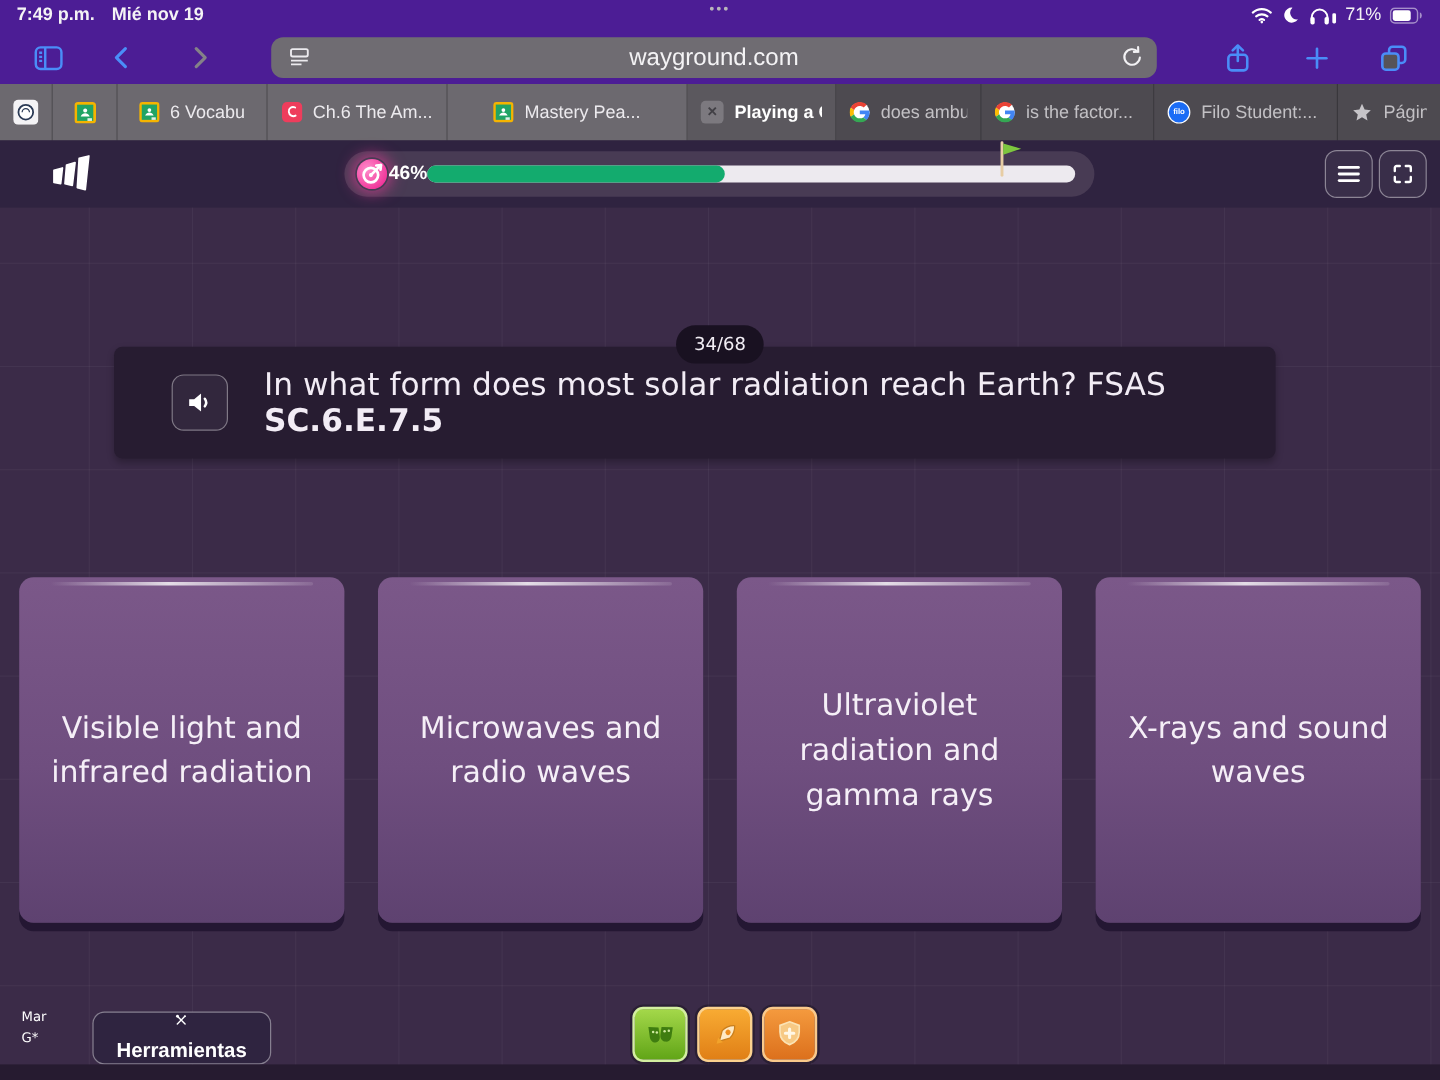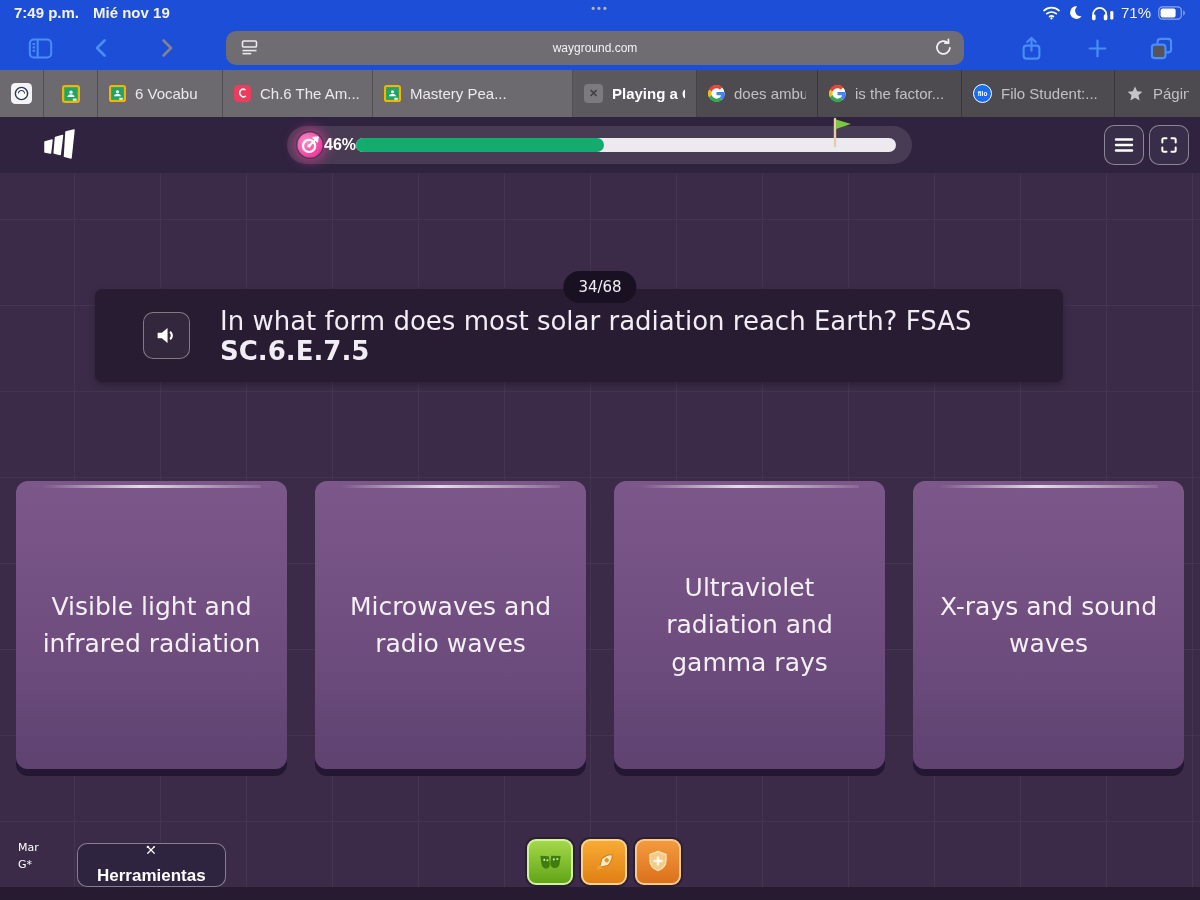--- a/index.html
+++ b/index.html
@@ -2,39 +2,39 @@
 <html style="--page-bg: #3b2b48; --progress-green: #13ab6e; --accuracy-pink: #f23e9c; --safari-accent: #4a8df8; --card-top: #7b5889; --card-bottom: #5e4270;"><head>
 <meta charset="utf-8">
 <style>
   * { margin:0; padding:0; box-sizing:border-box; }
   html,body { width:1200px; height:900px; }
   body { font-family:"Liberation Sans", sans-serif; overflow:hidden; }
 
   .screen { position:relative; width:1200px; height:900px; overflow:hidden; background:var(--page-bg,#3b2b48); }
 
   
-  .chrome-top { position:absolute; top:0; left:0; right:0; height:70px; background:#1d4ed8; }
+  .chrome-top { position:absolute; top:0; left:0; right:0; height:70px; background:#4c1d95; }
 
   .status-bar { position:absolute; top:0; left:0; right:0; height:25px; display:flex; align-items:center; padding:0 14px; color:#f4f3f5; font-size:15px; font-weight:600; }
   .sb-left { display:flex; gap:14px; align-items:center; }
   .sb-center { position:absolute; left:50%; transform:translateX(-50%); top:2px; color:#b9b6bb; font-size:11px; letter-spacing:2px; }
   .sb-right { margin-left:auto; display:flex; gap:7px; align-items:center; }
 
   .toolbar { position:absolute; top:25px; left:0; right:0; height:45px; }
   .tb-btn { position:absolute; top:7px; width:32px; height:32px; display:flex; align-items:center; justify-content:center; background:none; border:none; cursor:pointer; }
   .url-bar { position:absolute; left:226px; top:6px; width:738px; height:34px; background:#6f6c72; border-radius:10px; display:flex; align-items:center; justify-content:center; cursor:text; }
-  .url-text { color:#f4f3f5; font-size:12px; }
+  .url-text { color:#f4f3f5; font-size:20px; }
   .url-icon-left { position:absolute; left:13px; top:6px; background:none; border:none; cursor:pointer; }
   .url-icon-right { position:absolute; right:10px; top:6px; background:none; border:none; cursor:pointer; }
 
   
   .tab-bar { position:absolute; top:70px; left:0; right:0; height:47px; display:flex; background:#4d4a50; }
   .tab { display:flex; align-items:center; justify-content:flex-start; gap:9px; padding:0 11px; border-right:1px solid rgba(0,0,0,0.25); min-width:0; cursor:pointer; }
   .tab.icon-only { justify-content:center; }
-  .tab.light { background:#6c696f; }
+  .tab.light { background:#6c696f;justify-content:center; }
   .tab.active { background:#5b585e; }
   .tab.dark  { background:#4d4a50; }
   .tab-label { font-size:15px; white-space:nowrap; overflow:hidden; }
   .light .tab-label { color:#eceaee; }
   .active .tab-label { color:#ffffff; font-weight:700; }
   .dark .tab-label { color:#c2c0c4; }
   .close-box { width:19px; height:19px; flex:0 0 auto; border-radius:4px; background:#7c797f; color:#424046; font-size:11px; font-weight:700; display:flex; align-items:center; justify-content:center; border:none; cursor:pointer; }
   .filo-badge { width:19px; height:19px; flex:0 0 auto; border-radius:50%; background:#1b6cf5; border:1px solid #fff; color:#fff; font-size:6.5px; font-weight:700; display:flex; align-items:center; justify-content:center; }
   .favicon { flex:0 0 auto; display:flex; }
 

